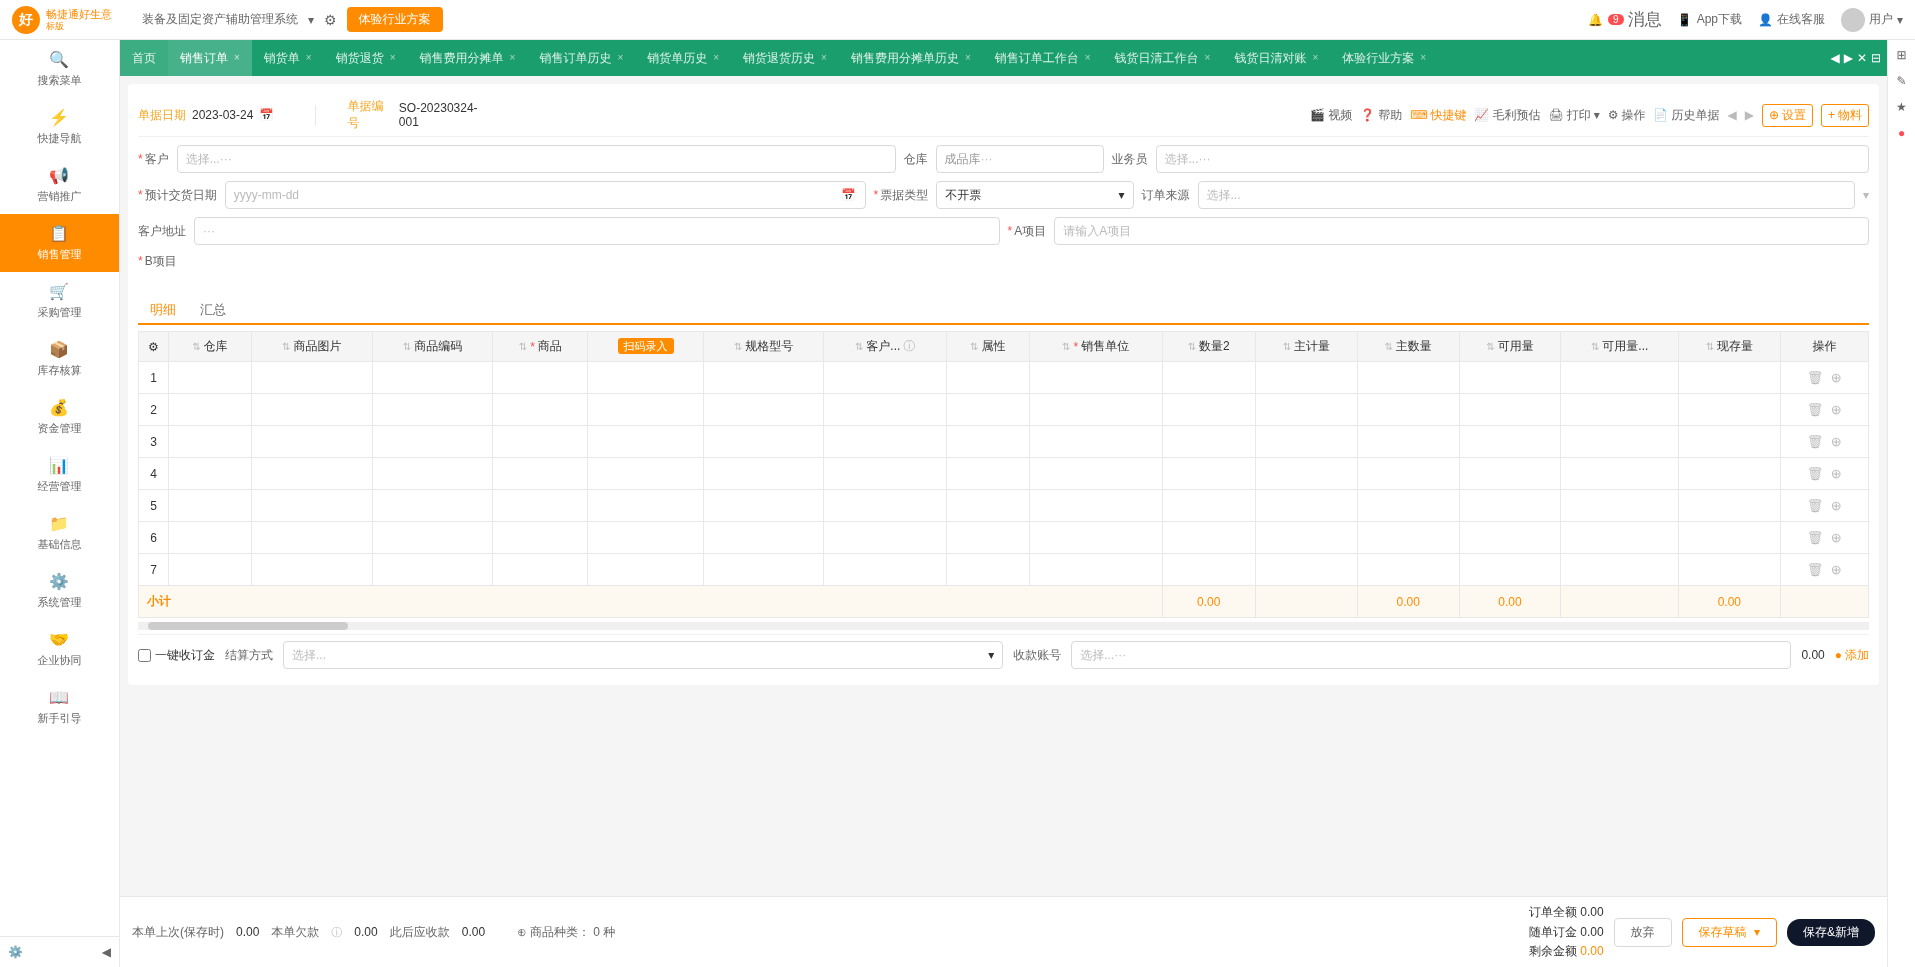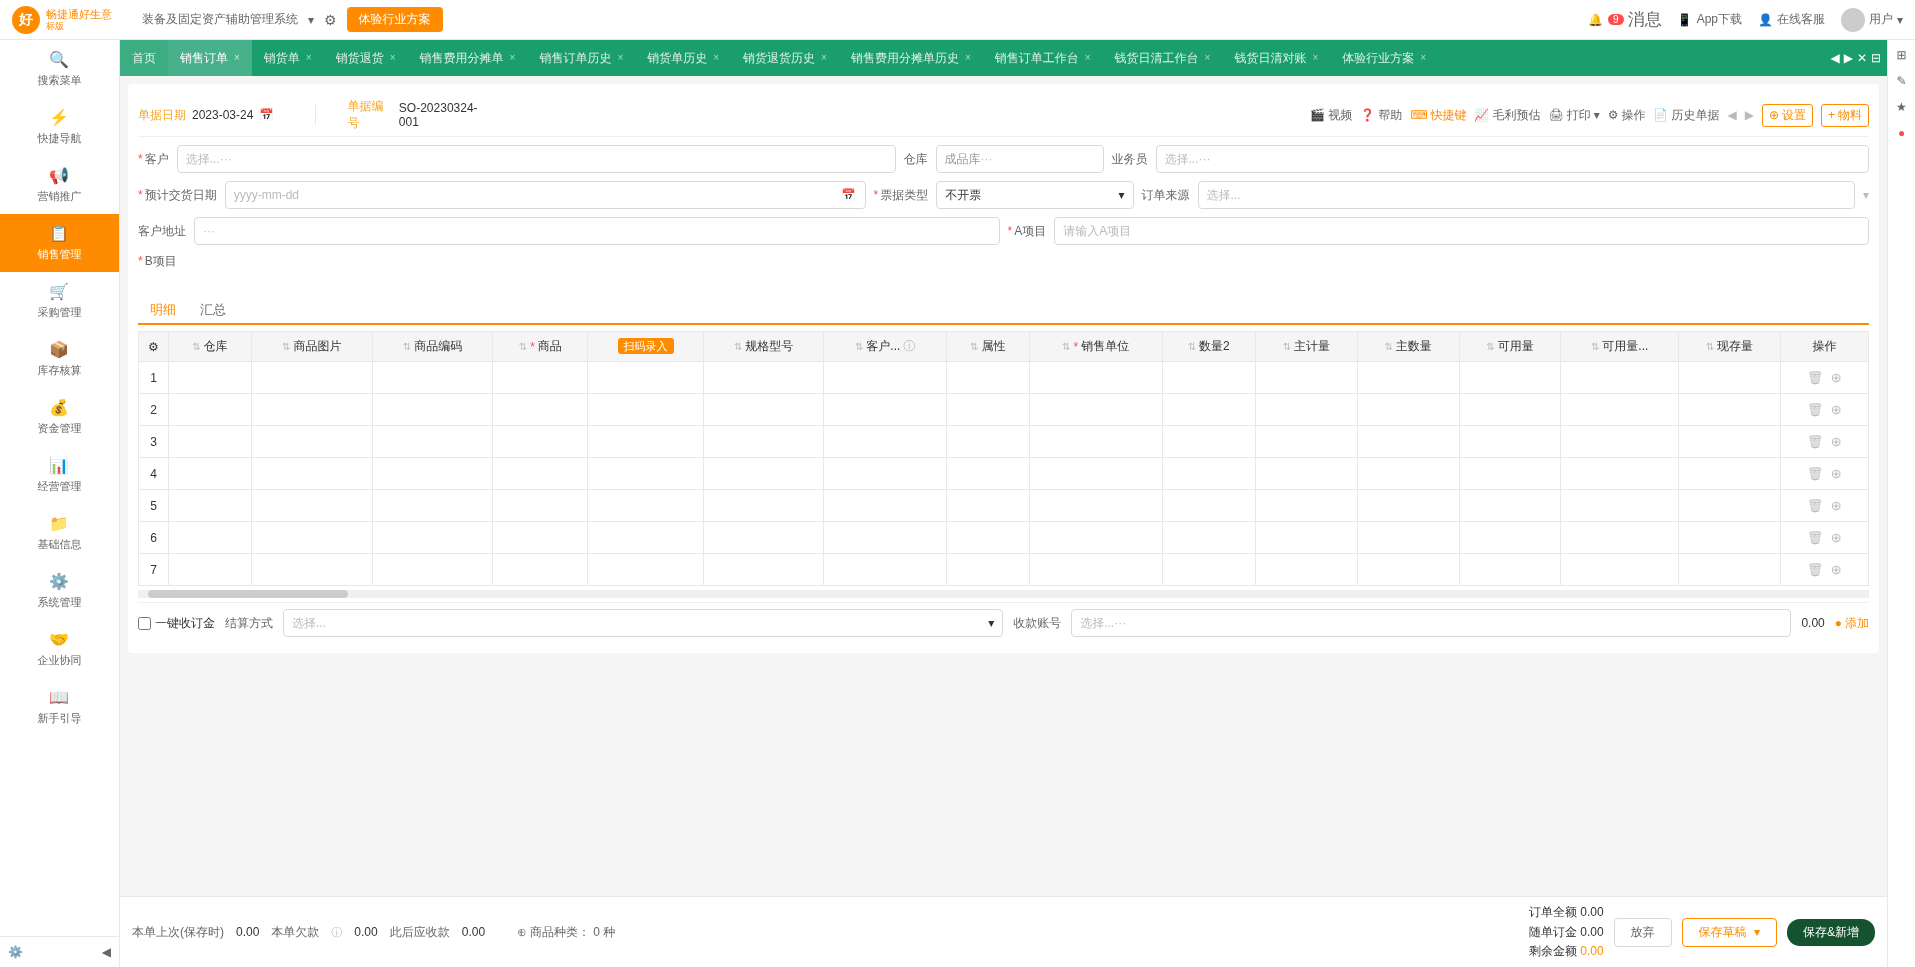--- a/index.html
+++ b/index.html
@@ -86,21 +86,21 @@
     .subtotal-row td.value { color: #ff8c00; }
     
     
     .bottom-toolbar { background: white; padding: 6px 12px; display: flex; align-items: center; justify-content: space-between; border-top: 1px solid #e8e8e8; }
     .bottom-left { display: flex; align-items: center; gap: 12px; font-size: 12px; color: #666; }
     .bottom-right { display: flex; align-items: center; gap: 10px; }
     .summary-block { text-align: right; font-size: 12px; color: #666; line-height: 1.6; }
     .summary-block span { color: #333; font-weight: 500; }
     .btn-discard { padding: 5px 16px; border: 1px solid #d9d9d9; border-radius: 4px; background: white; cursor: pointer; font-size: 12px; color: #666; }
     .btn-draft { padding: 5px 16px; border: 1px solid #ff8c00; border-radius: 4px; background: white; cursor: pointer; font-size: 12px; color: #ff8c00; }
-    .btn-save { padding: 5px 16px; border: none; border-radius: 13px; background: #14532d; cursor: pointer; font-size: 12px; color: white; }
+    .btn-save { padding: 5px 16px; border: none; border-radius: 13px; background: #0f172a; cursor: pointer; font-size: 12px; color: white; }
     
     
     .right-panel { width: 28px; background: white; border-left: 1px solid #e8e8e8; display: flex; flex-direction: column; align-items: center; padding: 4px 0; gap: 4px; }
     .right-icon { width: 22px; height: 22px; display: flex; align-items: center; justify-content: center; cursor: pointer; color: #666; border-radius: 3px; }
     
     
     .checkbox-wrap { display: flex; align-items: center; gap: 4px; }
     
     
     .add-btn { color: #ff8c00; cursor: pointer; display: flex; align-items: center; gap: 3px; }
@@ -662,20 +662,30 @@
                 <td></td>
                 <td></td>
                 <td></td>
                 <td></td>
                 <td class="col-ops">
                   <span class="op-icon">🗑</span>
                   <span class="op-icon">⊕</span>
                 </td>
               </tr>
 
+              <tr class="subtotal-row">
+                <td class="label" colspan="10" style="color:#ff8c00;font-weight:600;text-align:left;padding-left:8px;">小计</td>
+                <td class="value">0.00</td>
+                <td></td>
+                <td class="value">0.00</td>
+                <td class="value">0.00</td>
+                <td></td>
+                <td class="value">0.00</td>
+                <td></td>
+              </tr>
             </tbody>
           </table>
         </div>
 
         <div class="scroll-bar-area">
           <div class="scroll-bar-thumb"></div>
         </div>
 
         <div class="payment-row">
           <div class="checkbox-wrap">

